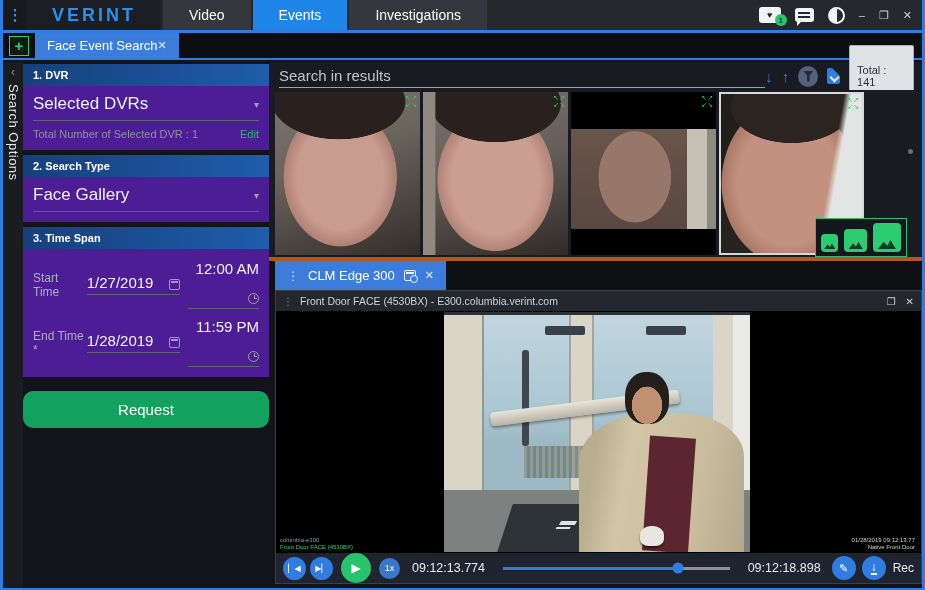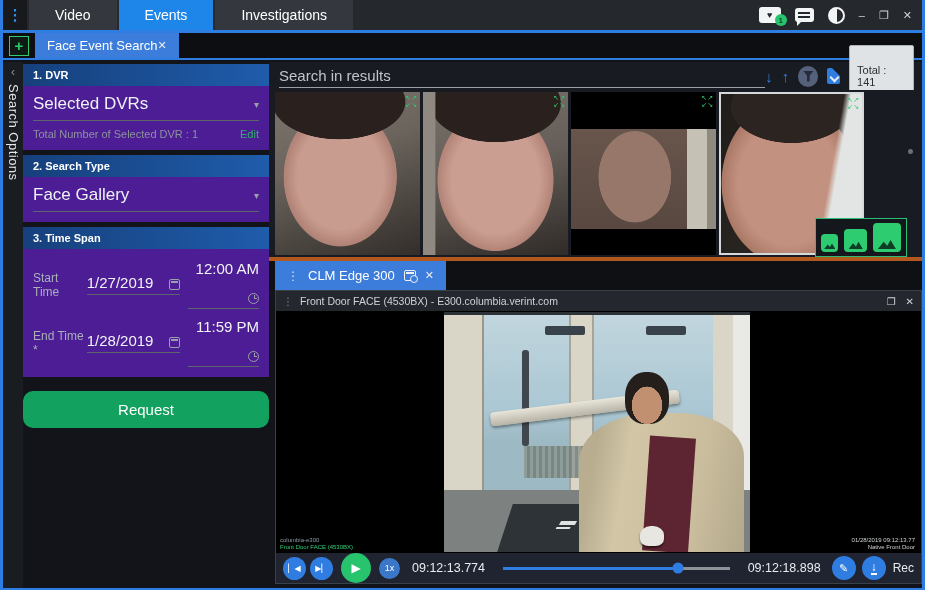--- a/index.html
+++ b/index.html
@@ -166,20 +166,23 @@
 </style>
 </head>
 <body>
 
 <div id="app">
 
   <div class="topbar">
     <div class="menu-tile">
         <span>⋮</span>
       </div>
+    <div class="brand-tile">
+        <span class="brand">VERINT</span>
+      </div>
     <div class="top-tab">Video</div>
     <div class="top-tab active">Events</div>
     <div class="top-tab">Investigations</div>
     <div class="top-icons">
       <div class="health-ic">♥<span class="health-badge">1</span></div>
       <div class="chat-ic"></div>
       <div class="bright-ic"></div>
       <div class="winctl">–</div>
       <div class="winctl">❐</div>
       <div class="winctl">✕</div>

